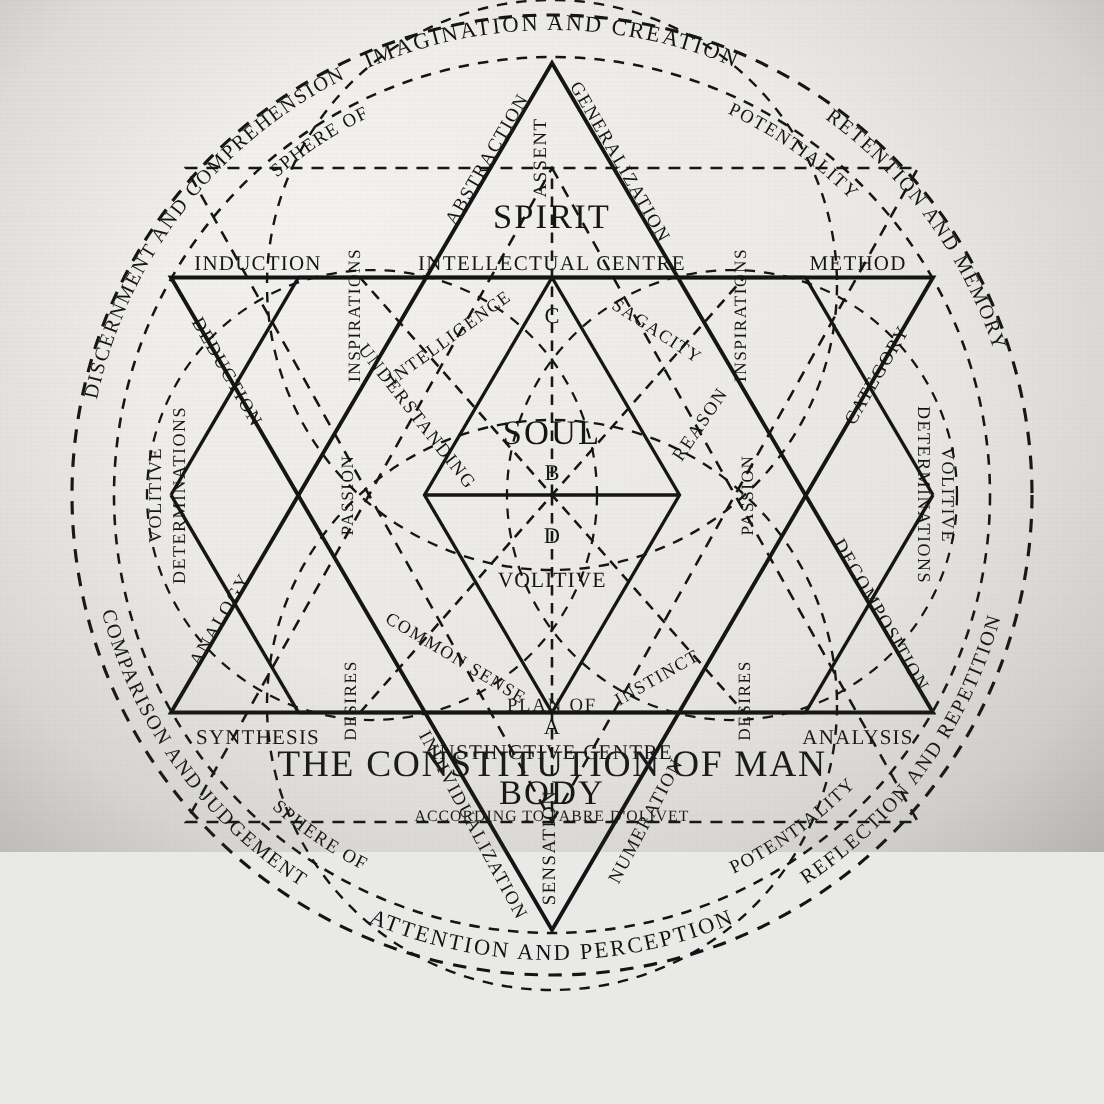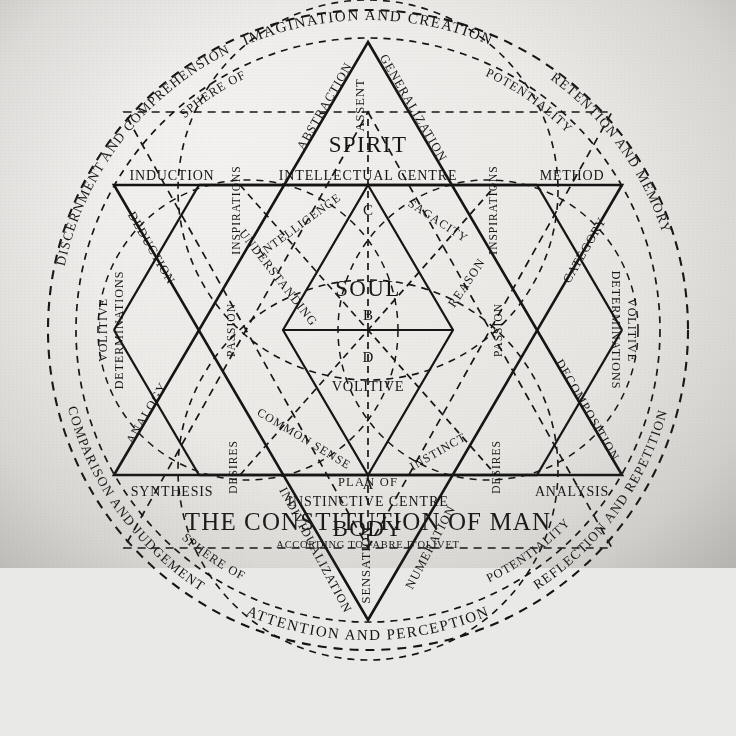--- a/index.html
+++ b/index.html
@@ -24,21 +24,21 @@
     position:absolute;inset:0;pointer-events:none;
     background:radial-gradient(ellipse at 50% 45%, rgba(0,0,0,0) 52%, rgba(80,78,74,.10) 82%, rgba(60,58,54,.22) 100%);
   }
   svg{position:absolute;left:0;top:0;}
   .title-block{
     position:absolute;left:0;right:0;bottom:18px;text-align:center;
     color:#1b1b1b;
   }
   .t-plan{font-size:12.5px;letter-spacing:1.2px;font-variant:small-caps;}
   .t-main{font-size:25px;letter-spacing:1.1px;margin-top:18px;font-variant:small-caps;white-space:nowrap;}
-  .t-sub{font-size:10.5px;letter-spacing:.7px;margin-top:3px;font-variant:small-caps;}
+  .t-sub{font-size:10.5px;letter-spacing:.7px;margin-top:15px;font-variant:small-caps;}
 </style>
 </head>
 <body>
 
 <div id="stage">
 
   <svg width="736" height="736" viewBox="0 0 736 736">
     <defs>
 
       <path id="arcTop" d="M 88,330 A 280,280 0 0 1 648,330" fill="none"></path>

